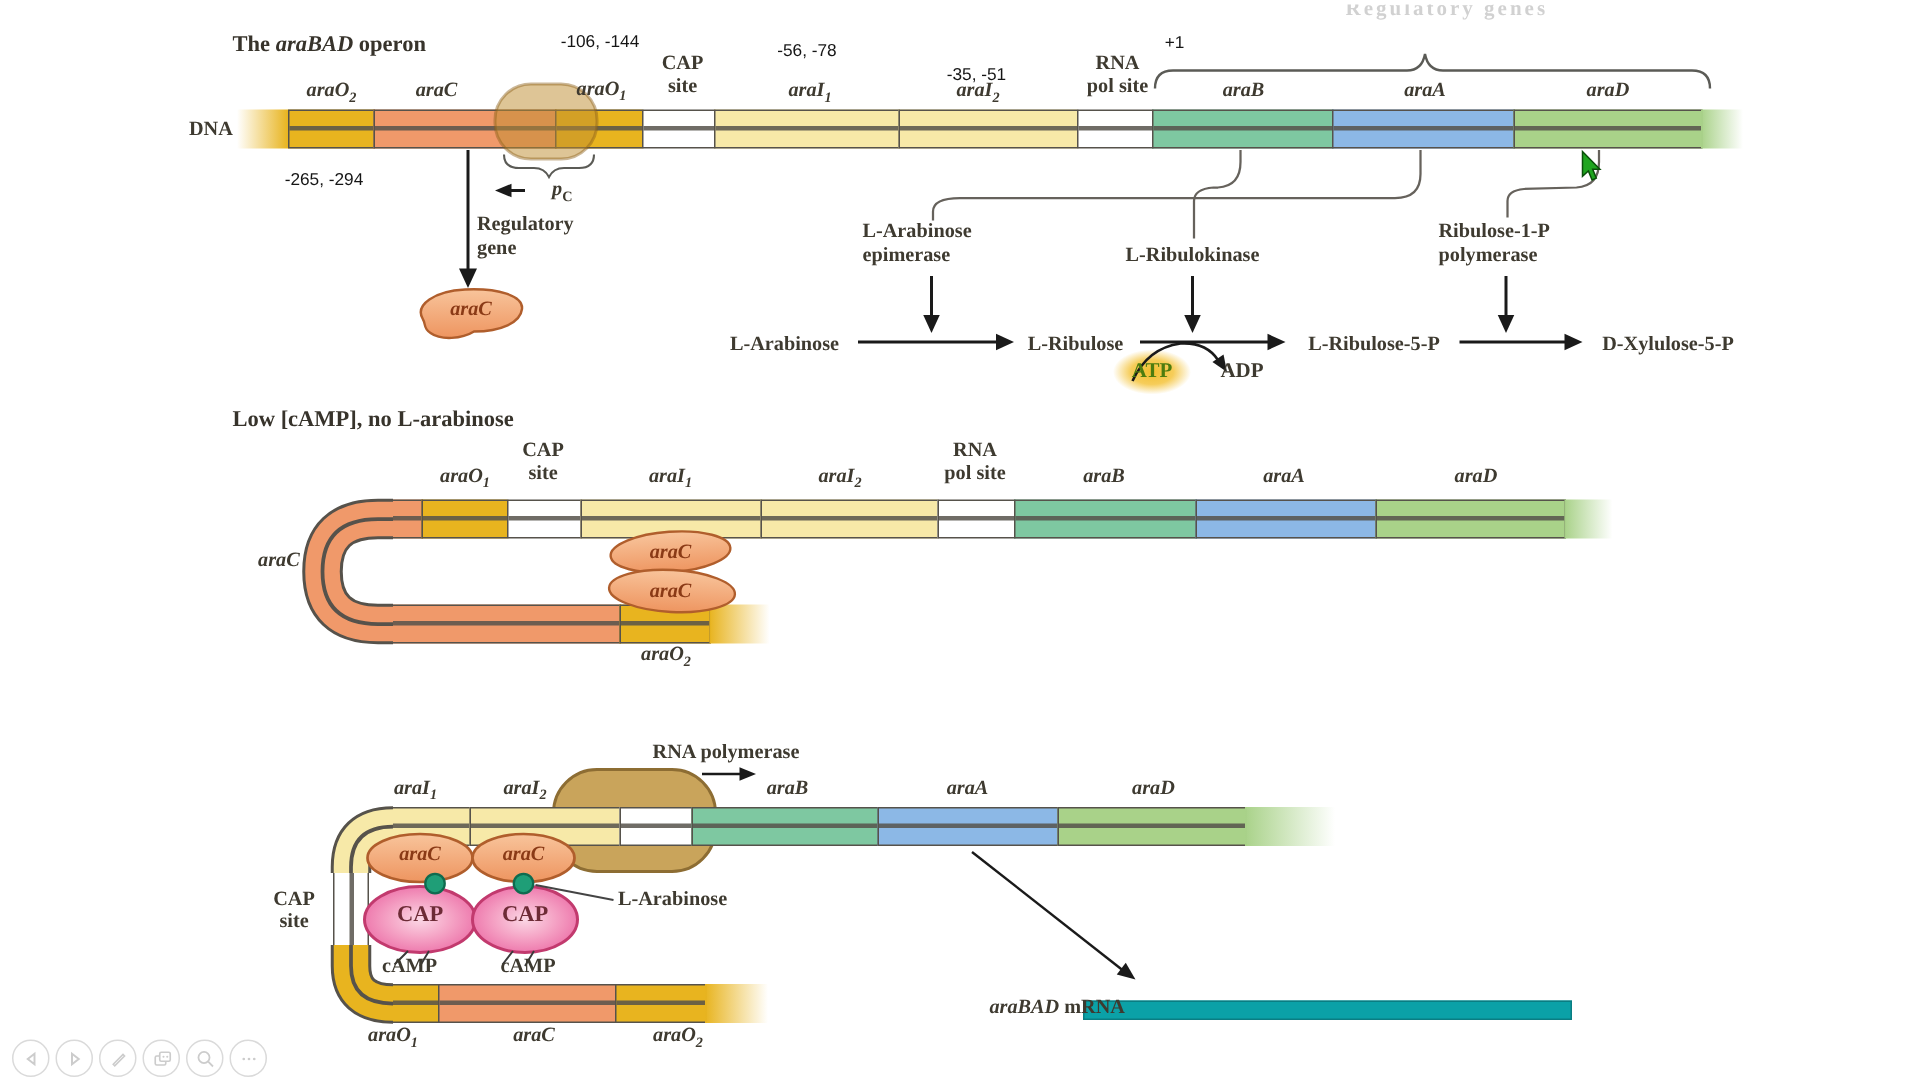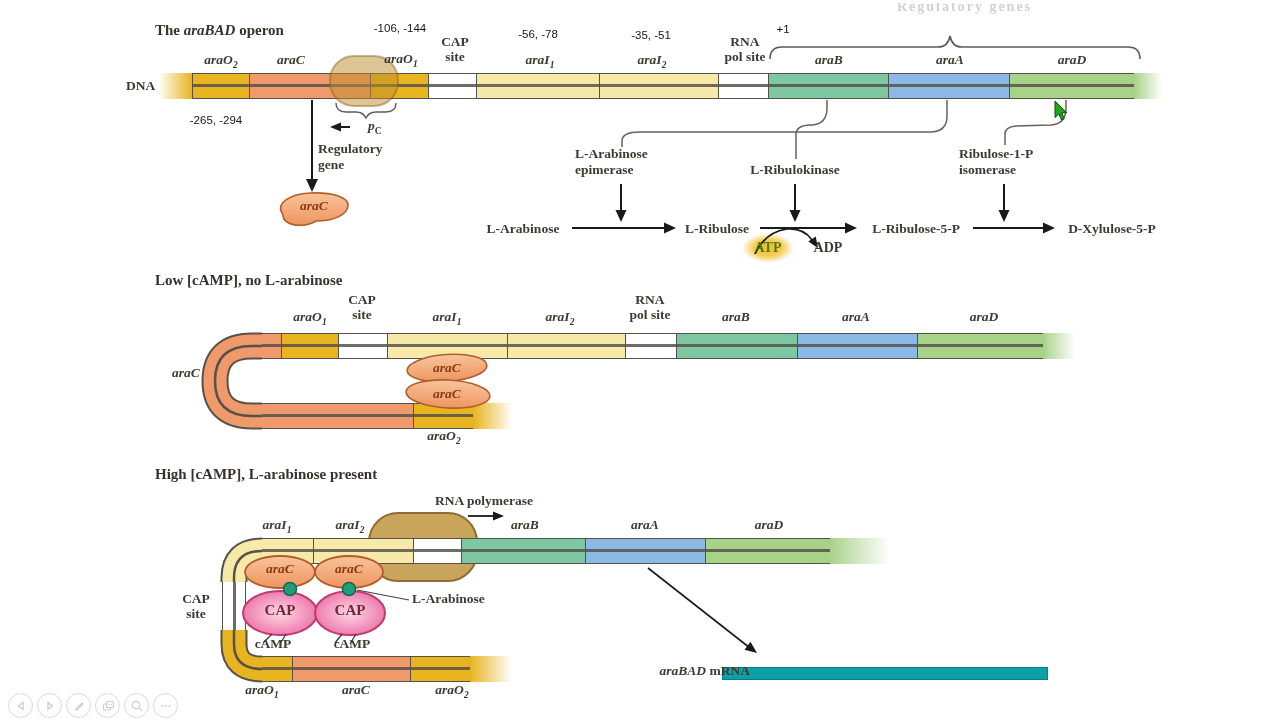--- a/index.html
+++ b/index.html
@@ -171,21 +171,21 @@
     <polygon points="1055,101 1055,117.5 1058.9,114 1061.4,120 1064.2,118.8 1061.8,112.8 1066.6,112.8" fill="#1FA51F" stroke="#0A4F0A" stroke-width="1"></polygon>
   </svg>
 
   <div class="t ttl" style="left:155px;top:22px"><span>The </span><span class="it">araBAD</span><span> operon</span></div>
   <div id="fadednote">
       <span>Regulatory genes</span>
     </div>
   <div class="t ser" style="left:126px;top:78px">DNA</div>
   <div class="t sans c" style="left:400px;top:22px">-106, -144</div>
   <div class="t sans c" style="left:538px;top:28px">-56, -78</div>
-  <div class="t sans c" style="left:651px;top:29px">-35, -51</div>
+  <div class="t sans c" style="left:651px;top:44px">-35, -51</div>
   <div class="t sans c" style="left:783px;top:23px">+1</div>
   <div class="t sans c" style="left:216px;top:114px">-265, -294</div>
   <div class="t ser it c" style="left:221px;top:52px"><span>araO</span><sub>2</sub></div>
   <div class="t ser it c" style="left:291px;top:52px">araC</div>
   <div class="t ser it c" style="left:401px;top:51px"><span>araO</span><sub>1</sub></div>
   <div class="t ser c" style="left:455px;top:34px">
       <div>CAP</div>
       <div>site</div>
     </div>
   <div class="t ser it c" style="left:540px;top:52px"><span>araI</span><sub>1</sub></div>
@@ -203,21 +203,21 @@
       <div>gene</div>
     </div>
   <div class="t ser it c maroon" style="left:314px;top:198px">araC</div>
   <div class="t ser" style="left:575px;top:146px;line-height:16px">
       <div>L-Arabinose</div>
       <div>epimerase</div>
     </div>
   <div class="t ser c" style="left:795px;top:162px">L-Ribulokinase</div>
   <div class="t ser" style="left:959px;top:146px;line-height:16px">
       <div>Ribulose-1-P</div>
-      <div>isomerase</div>
+      <div>polymerase</div>
     </div>
   <div class="t ser c" style="left:523px;top:221px">L-Arabinose</div>
   <div class="t ser c" style="left:717px;top:221px">L-Ribulose</div>
   <div class="t ser c" style="left:916px;top:221px">L-Ribulose-5-P</div>
   <div class="t ser c" style="left:1112px;top:221px">D-Xylulose-5-P</div>
   <div class="t ser c" style="left:768px;top:240px;color:#4d7c0f;font-size:14px">ATP</div>
   <div class="t ser c" style="left:828px;top:240px;font-size:14px">ADP</div>
 
   <div class="t ttl" style="left:155px;top:272px">Low [cAMP], no L-arabinose</div>
   <div class="t ser it c" style="left:310px;top:309px"><span>araO</span><sub>1</sub></div>
@@ -232,21 +232,20 @@
       <div>pol site</div>
     </div>
   <div class="t ser it c" style="left:736px;top:309px">araB</div>
   <div class="t ser it c" style="left:856px;top:309px">araA</div>
   <div class="t ser it c" style="left:984px;top:309px">araD</div>
   <div class="t ser it" style="left:172px;top:365px">araC</div>
   <div class="t ser it c maroon" style="left:447px;top:360px">araC</div>
   <div class="t ser it c maroon" style="left:447px;top:386px">araC</div>
   <div class="t ser it c" style="left:444px;top:428px"><span>araO</span><sub>2</sub></div>
 
-  <div class="t ttl" style="left:155px;top:466px">High [cAMP], L-arabinose present</div>
   <div class="t ser c" style="left:484px;top:493px">RNA polymerase</div>
   <div class="t ser it c" style="left:277px;top:517px"><span>araI</span><sub>1</sub></div>
   <div class="t ser it c" style="left:350px;top:517px"><span>araI</span><sub>2</sub></div>
   <div class="t ser it c" style="left:525px;top:517px">araB</div>
   <div class="t ser it c" style="left:645px;top:517px">araA</div>
   <div class="t ser it c" style="left:769px;top:517px">araD</div>
   <div class="t ser it c maroon" style="left:280px;top:561px">araC</div>
   <div class="t ser it c maroon" style="left:349px;top:561px">araC</div>
   <div class="t ser c" style="left:196px;top:591px">
       <div>CAP</div>

